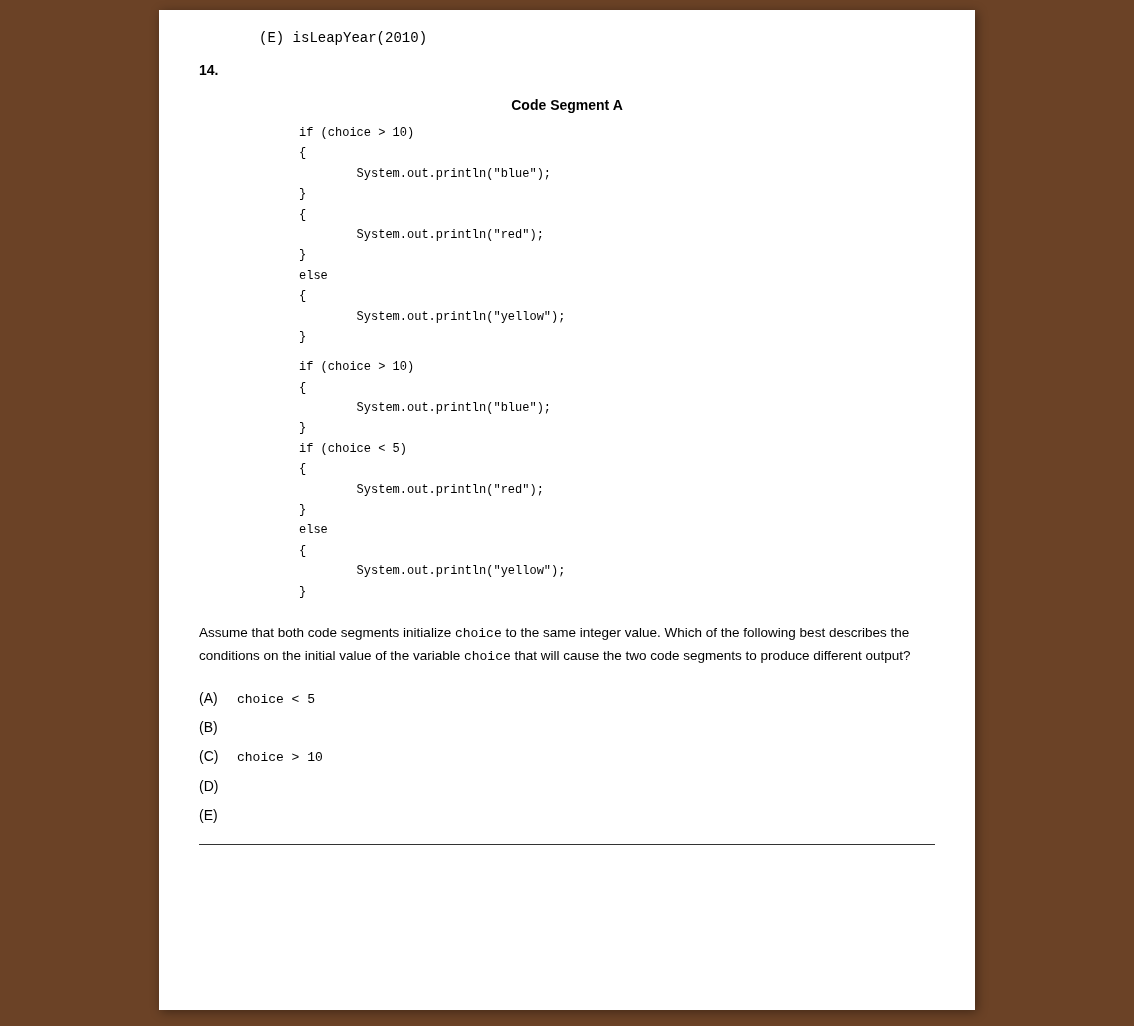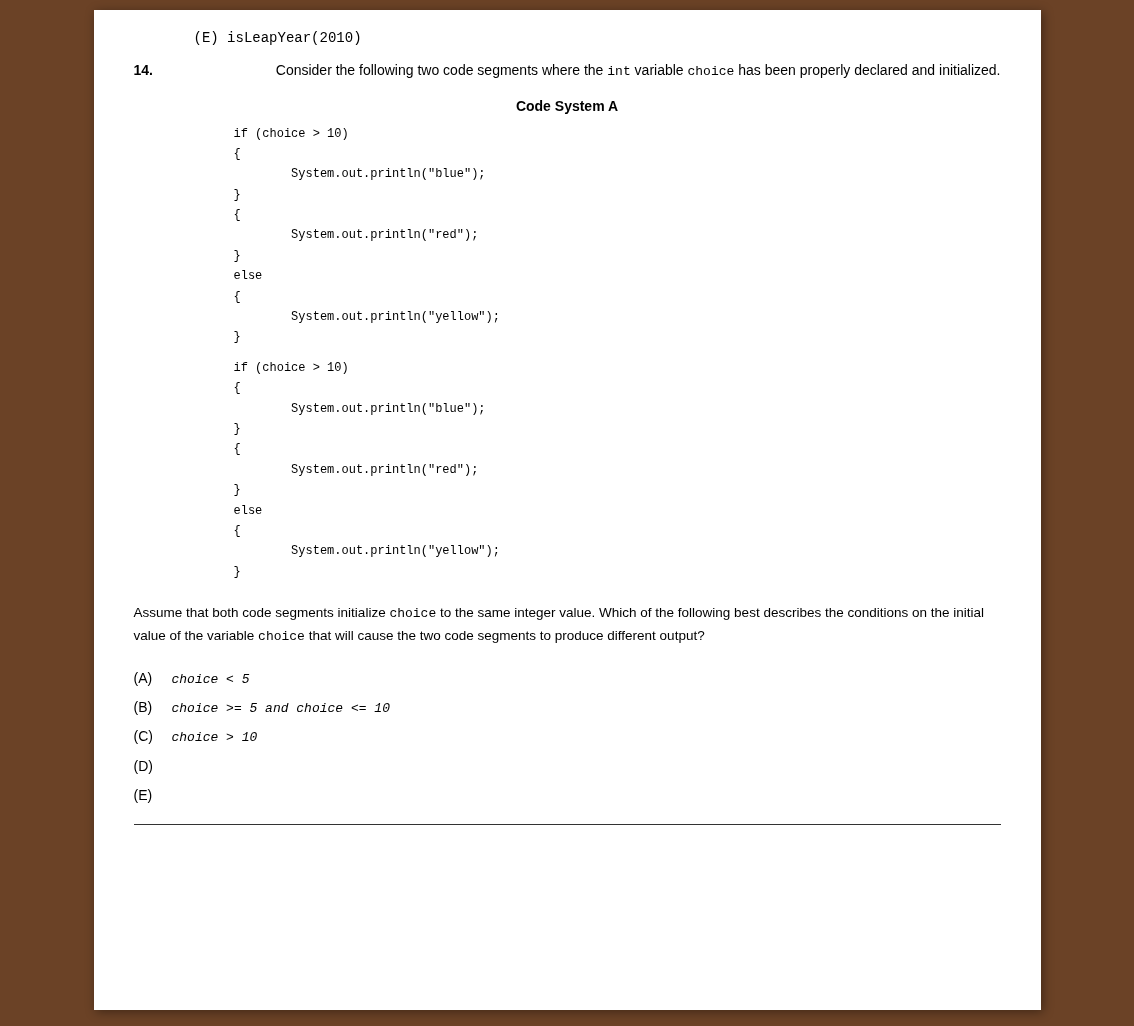--- a/index.html
+++ b/index.html
@@ -13,42 +13,42 @@
       min-height: 1026px;
       background-color: #6b4226;
       display: flex;
       justify-content: center;
       align-items: flex-start;
       font-family: Arial, sans-serif;
     }
 
     .page {
       background-color: #ffffff;
-      width: 947px;
+      width: 816px;
       min-height: 1000px;
       margin: 10px auto;
       padding: 20px 40px 40px 40px;
       position: relative;
       box-shadow: 2px 2px 10px rgba(0,0,0,0.4);
     }
 
     .top-line {
       font-family: 'Courier New', monospace;
       font-size: 14px;
       margin-bottom: 14px;
       margin-left: 60px;
     }
 
     .question-block {
       margin-bottom: 10px;
     }
 
     .question-header {
       display: flex;
-      gap: 9px;
+      gap: 26px;
       font-size: 14px;
       line-height: 1.5;
       margin-bottom: 12px;
       justify-content: space-between;
     }
 
     .question-number {
       font-weight: bold;
       font-size: 14px;
       min-width: 30px;
@@ -97,21 +97,20 @@
     }
 
     .answer-letter {
       min-width: 30px;
       font-size: 14px;
     }
 
     .answer-text {
       font-size: 14px;
       font-family: Arial, sans-serif;
-      font-style: italic;
     }
 
     .bottom-line {
       border-top: 1px solid #333;
       margin-top: 16px;
     }
 
     .assume-text {
       font-size: 13.5px;
       line-height: 1.6;
@@ -125,26 +124,23 @@
 <div class="page">
 
   <div class="top-line">
     <span>(E)  isLeapYear(2010)</span>
   </div>
 
   <div class="question-block">
 
     <div class="question-header">
       <span class="question-number">14.</span>
-      <span class="question-text">
-        Consider the following two code segments where the <span class="inline-code">int</span> variable <span class="inline-code">choice</span> has been properly declared and initialized.
-      </span>
-    </div>
-
-    <div class="code-segment-title">Code System A</div>
+    </div>
+
+    <div class="code-segment-title">Code Segment A</div>
 
     <div class="code-block">
       <div class="line">if (choice &gt; 10)</div>
       <div class="line">{</div>
       <div class="line">        System.out.println("blue");</div>
       <div class="line">}</div>
       <div class="line">{</div>
       <div class="line">        System.out.println("red");</div>
       <div class="line">}</div>
       <div class="line">else</div>
@@ -152,20 +148,21 @@
       <div class="line">        System.out.println("yellow");</div>
       <div class="line">}</div>
     </div>
 
 
     <div class="code-block">
       <div class="line">if (choice &gt; 10)</div>
       <div class="line">{</div>
       <div class="line">        System.out.println("blue");</div>
       <div class="line">}</div>
+      <div class="line">if (choice &lt; 5)</div>
       <div class="line">{</div>
       <div class="line">        System.out.println("red");</div>
       <div class="line">}</div>
       <div class="line">else</div>
       <div class="line">{</div>
       <div class="line">        System.out.println("yellow");</div>
       <div class="line">}</div>
     </div>
 
     <div class="assume-text">
@@ -176,23 +173,20 @@
 
       <div class="answer-line">
         <span class="answer-letter">(A)</span>
         <span class="answer-text">
           <span class="inline-code">choice &lt; 5</span>
         </span>
       </div>
 
       <div class="answer-line">
         <span class="answer-letter">(B)</span>
-        <span class="answer-text">
-          <span class="inline-code">choice &gt;= 5 and choice &lt;= 10</span>
-        </span>
       </div>
 
       <div class="answer-line">
         <span class="answer-letter">(C)</span>
         <span class="answer-text">
           <span class="inline-code">choice &gt; 10</span>
         </span>
       </div>
 
       <div class="answer-line">

